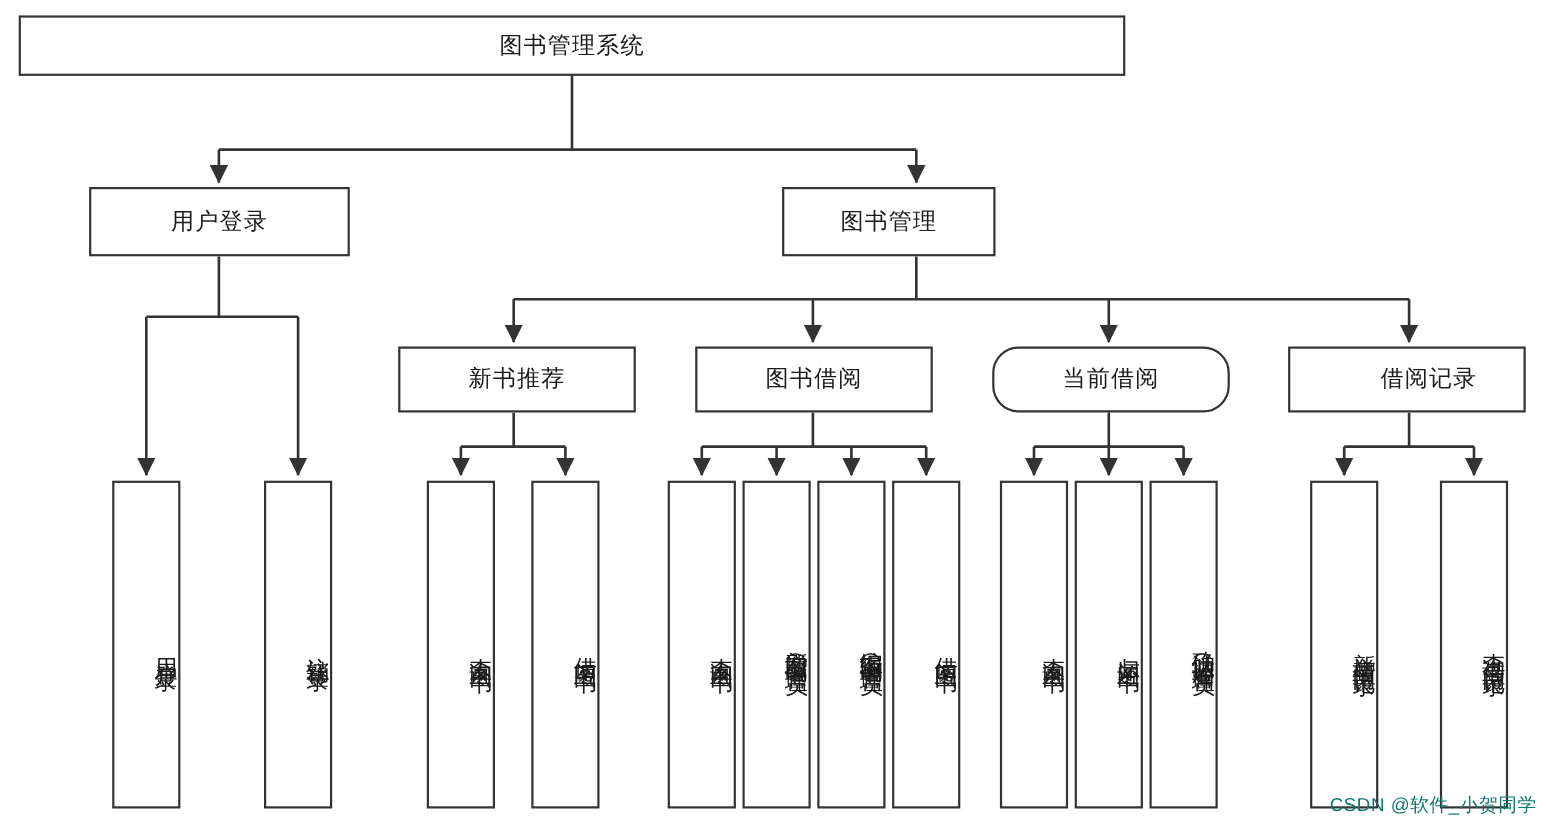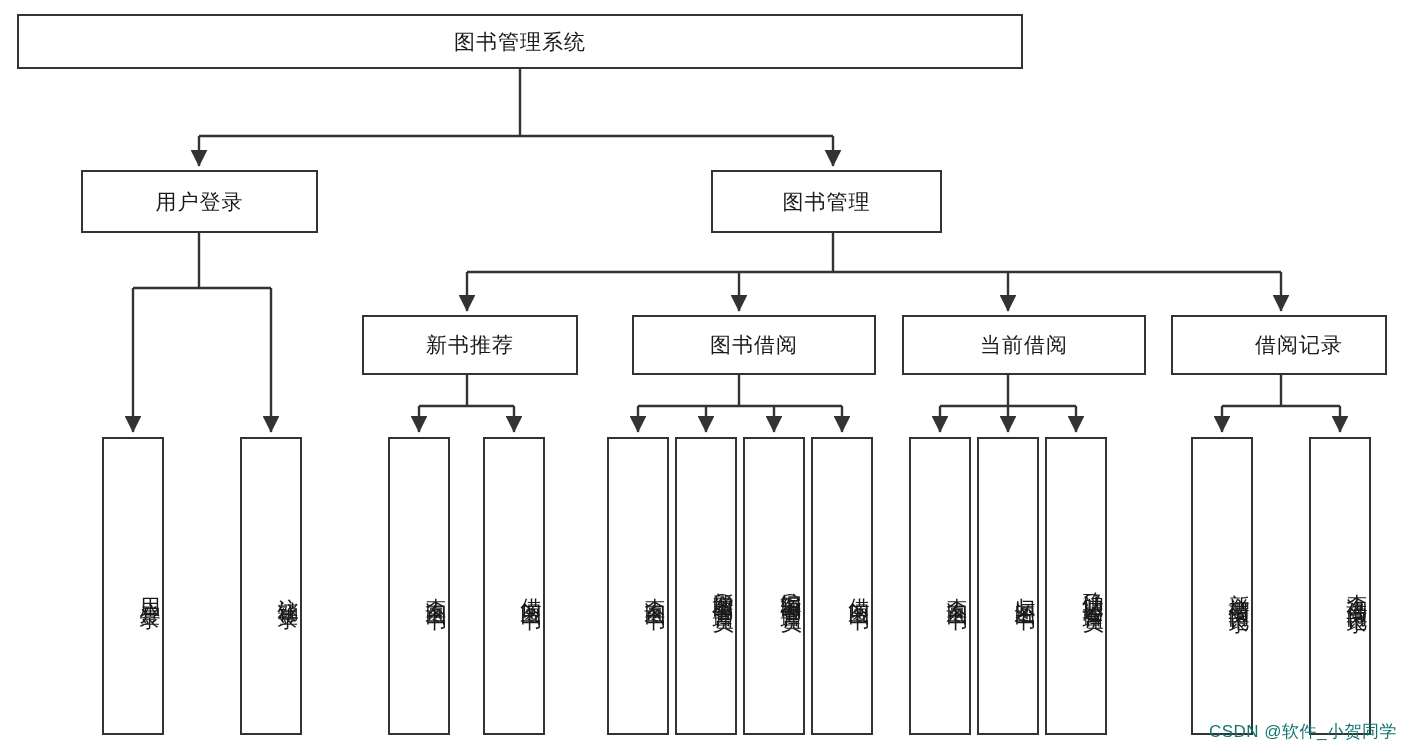--- a/index.html
+++ b/index.html
@@ -119,25 +119,25 @@
       <path d="M 1281 375 L 1281 406"></path>
       <path d="M 1222 406 L 1340 406"></path>
       <path d="M 1222 406 L 1222 432" marker-end="url(#arrow)"></path>
       <path d="M 1340 406 L 1340 432" marker-end="url(#arrow)"></path>
     </g>
   </svg>
 
   <div class="node-box node-h" style="left:17px; top:14px; width:1006px; height:55px;">图书管理系统</div>
 
   <div class="node-box node-h" style="left:81px; top:170px; width:237px; height:63px;">用户登录</div>
-  <div class="node-box node-h" style="left:711px; top:170px; width:231px; height:63px;">图书管理</div>
+  <div class="node-box node-h" style="left:711px; top:170px; width:194px; height:63px;">图书管理</div>
 
   <div class="node-box node-h" style="left:362px; top:315px; width:216px; height:60px;">新书推荐</div>
-  <div class="node-box node-h" style="left:632px; top:315px; width:244px; height:60px;">图书借阅</div>
-  <div class="node-box node-h" style="left:902px; top:315px; width:244px; height:60px;">当前借阅</div>
+  <div class="node-box node-h" style="left:632px; top:315px; width:216px; height:60px;">图书借阅</div>
+  <div class="node-box node-h" style="left:902px; top:315px; width:216px; height:60px;border-radius:24px;">当前借阅</div>
   <div class="node-box node-h" style="left:1171px; top:315px; width:216px; height:60px;padding-left:40px;">借阅记录</div>
 
   <div class="node-box node-v" style="left:102px; top:437px; width:62px; height:298px;">用户登录</div>
   <div class="node-box node-v" style="left:240px; top:437px; width:62px; height:298px;">注销登录</div>
 
   <div class="node-box node-v" style="left:388px; top:437px; width:62px; height:298px;">查询图书</div>
   <div class="node-box node-v" style="left:483px; top:437px; width:62px; height:298px;">借阅图书</div>
 
   <div class="node-box node-v" style="left:607px; top:437px; width:62px; height:298px;">查询图书</div>
   <div class="node-box node-v tall-text" style="left:675px; top:437px; width:62px; height:298px;">新增图书（管理员）</div>

